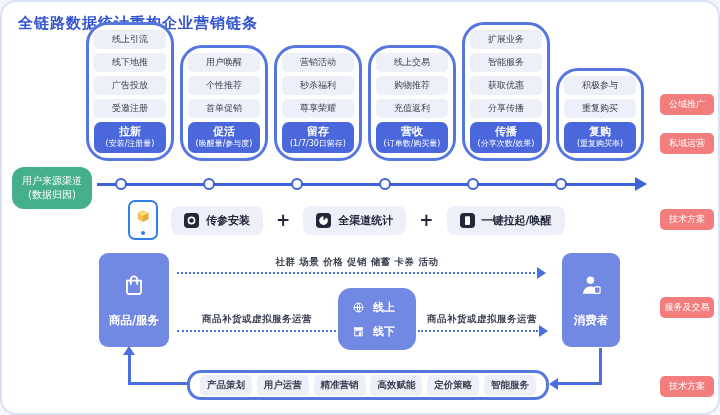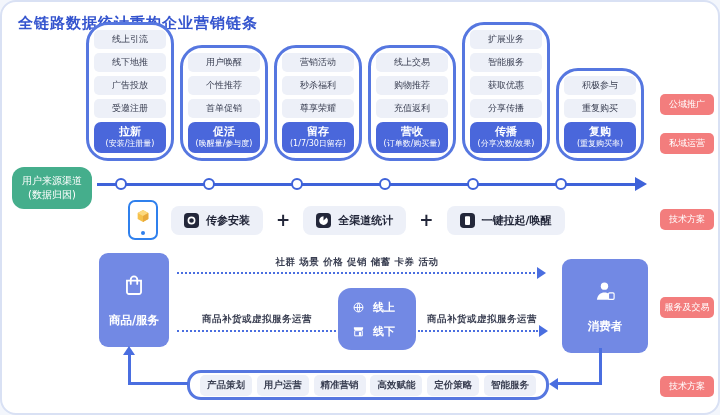--- a/index.html
+++ b/index.html
@@ -193,21 +193,21 @@
   <div class="bigbox" style="left:97px;top:251px;width:70px;height:94px">
     <span class="mini">
       <svg width="26" height="26" viewBox="0 0 24 24">
           <path d="M5.5 8h13v10.5A1.8 1.8 0 0 1 16.7 20.3H7.3A1.8 1.8 0 0 1 5.5 18.5z" fill="none" stroke="#fff" stroke-width="1.7"></path>
           <path d="M9 11V7a3 3 0 0 1 6 0v4" fill="none" stroke="#fff" stroke-width="1.7" stroke-linecap="round"></path>
         </svg>
     </span>
     <span>商品/服务</span>
   </div>
 
-  <div class="bigbox" style="left:560px;top:257px;width:86px;height:94px">
+  <div class="bigbox" style="left:560px;top:251px;width:58px;height:94px">
     <span class="mini">
       <svg width="26" height="26" viewBox="0 0 24 24">
           <circle cx="11.5" cy="7.5" r="3.4" fill="#fff"></circle>
           <path d="M4.5 20c.7-4.4 3.4-6.6 7-6.6s6.3 2.2 7 6.6z" fill="#fff"></path>
           <rect x="15.2" y="13.8" width="5.2" height="6" rx="1" fill="#7289E4" stroke="#fff" stroke-width="1.1"></rect>
         </svg>
     </span>
     <span>消费者</span>
   </div>
 

